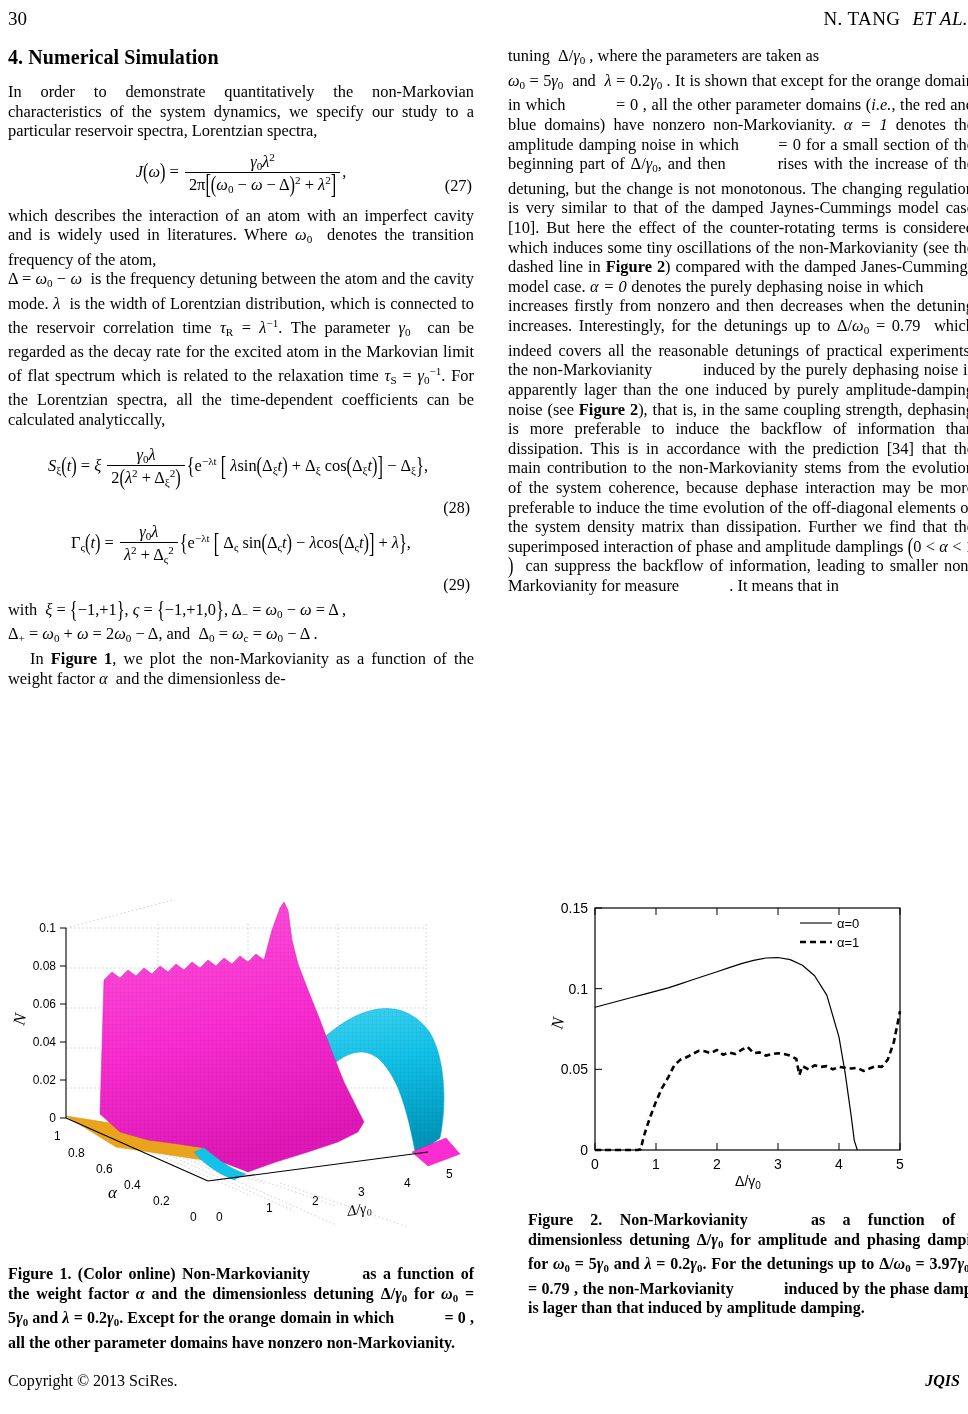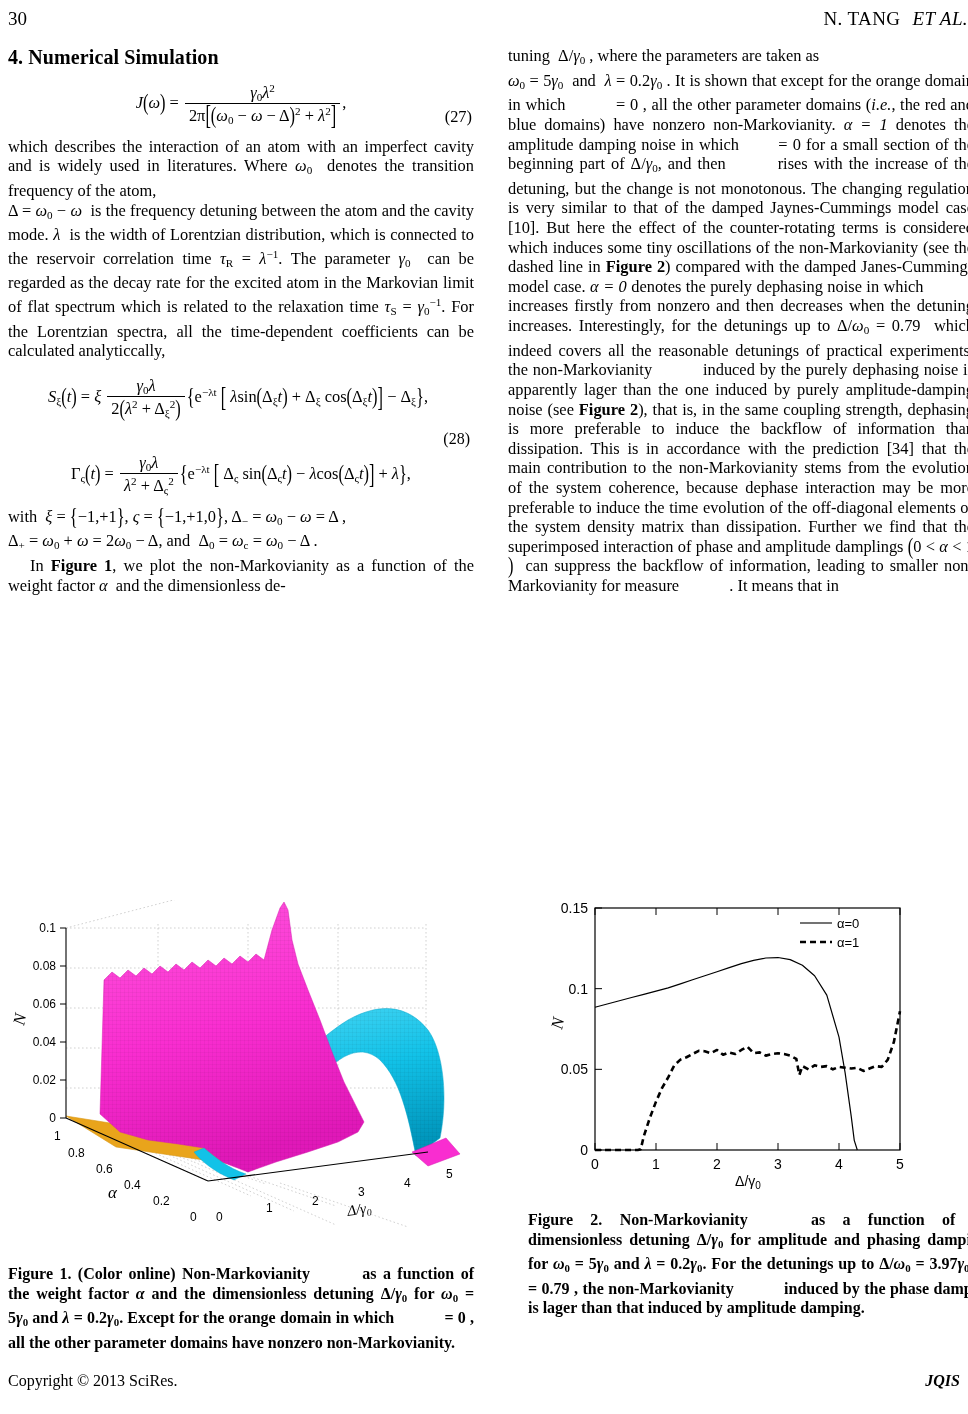--- a/index.html
+++ b/index.html
@@ -82,20 +82,21 @@
 
   <div class="runhead">
     <span class="pageno">30</span>
     <span class="authors"><span>N. TANG</span><span class="nbsp"></span><span class="nbsp"></span><span class="it">ET   AL.</span></span>
   </div>
 
   <div class="col col-l">
 
     <h2 class="sec">4. Numerical Simulation</h2>
 
+    <p class="body">In order to demonstrate quantitatively the non-Markovian characteristics of the system dynamics, we specify our study to a particular reservoir spectra, Lorentzian spectra,</p>
 
     <div class="eqblock">
       <span style="position:relative;display:inline-block;">
         <span class="m">J</span><span class="paren">(</span><span class="m">ω</span><span class="paren">)</span> =
         <span class="frac">
           <span class="num"><span class="m">γ</span><span class="sub">0</span><span class="m">λ</span><span class="sup">2</span></span>
           <span class="den">2<span class="mu">π</span><span class="bigbr">[</span><span class="paren">(</span><span class="m">ω</span><span class="sub">0</span> − <span class="m">ω</span> − <span class="mu">Δ</span><span class="paren">)</span><span class="sup">2</span> + <span class="m">λ</span><span class="sup">2</span><span class="bigbr">]</span></span>
         </span>,
       </span>
       <span class="eqnum">(27)</span>
@@ -118,20 +119,21 @@
     </div>
     <div class="eqnum-line">(28)</div>
 
     <div class="eqblock" style="text-align:center;margin-top:2px;">
       <span class="mu">Γ</span><span class="sub">ς</span><span class="paren">(</span><span class="m">t</span><span class="paren">)</span> =
       <span class="frac">
         <span class="num"><span class="m">γ</span><span class="sub">0</span><span class="m">λ</span></span>
         <span class="den"><span class="m">λ</span><span class="sup">2</span> + <span class="mu">Δ</span><span class="sub">ς</span><span class="sup">2</span></span>
       </span><span class="bigbr2">{</span>e<span class="sup">−λt</span> <span class="bigbr">[</span> <span class="mu">Δ</span><span class="sub">ς</span> sin<span class="paren">(</span><span class="mu">Δ</span><span class="sub">ς</span><span class="m">t</span><span class="paren">)</span> − <span class="m">λ</span>cos<span class="paren">(</span><span class="mu">Δ</span><span class="sub">ς</span><span class="m">t</span><span class="paren">)</span><span class="bigbr">]</span> + <span class="m">λ</span><span class="bigbr2">}</span>,
     </div>
+    <div class="eqnum-line">(29)</div>
 
     <p class="body"><span>with</span>&nbsp; <span class="m">ξ</span> = <span class="bigbr2">{</span>−1,+1<span class="bigbr2">}</span>, <span class="m">ς</span> = <span class="bigbr2">{</span>−1,+1,0<span class="bigbr2">}</span>, <span class="mu">Δ</span><span class="sub">−</span> = <span class="m">ω</span><span class="sub">0</span> − <span class="m">ω</span> = <span class="mu">Δ</span> ,<br>
       <span class="mu">Δ</span><span class="sub">+</span> = <span class="m">ω</span><span class="sub">0</span> + <span class="m">ω</span> = 2<span class="m">ω</span><span class="sub">0</span> − <span class="mu">Δ</span><span>, and</span>&nbsp; <span class="mu">Δ</span><span class="sub">0</span> = <span class="m">ω</span><span class="sub">c</span> = <span class="m">ω</span><span class="sub">0</span> − <span class="mu">Δ</span> .</p>
 
     <p class="body ind">In <b>Figure 1</b>, we plot the non-Markovianity as a function of the weight factor <span class="m">α</span>&nbsp; and the dimensionless de-</p>
   </div>
 
   <div class="col col-r">
     <p class="body"><span>tuning</span>
       &nbsp;<span class="mu">Δ</span>/<span class="m">γ</span><span class="sub">0</span>&nbsp;<span>, where the parameters are taken as</span><br>

